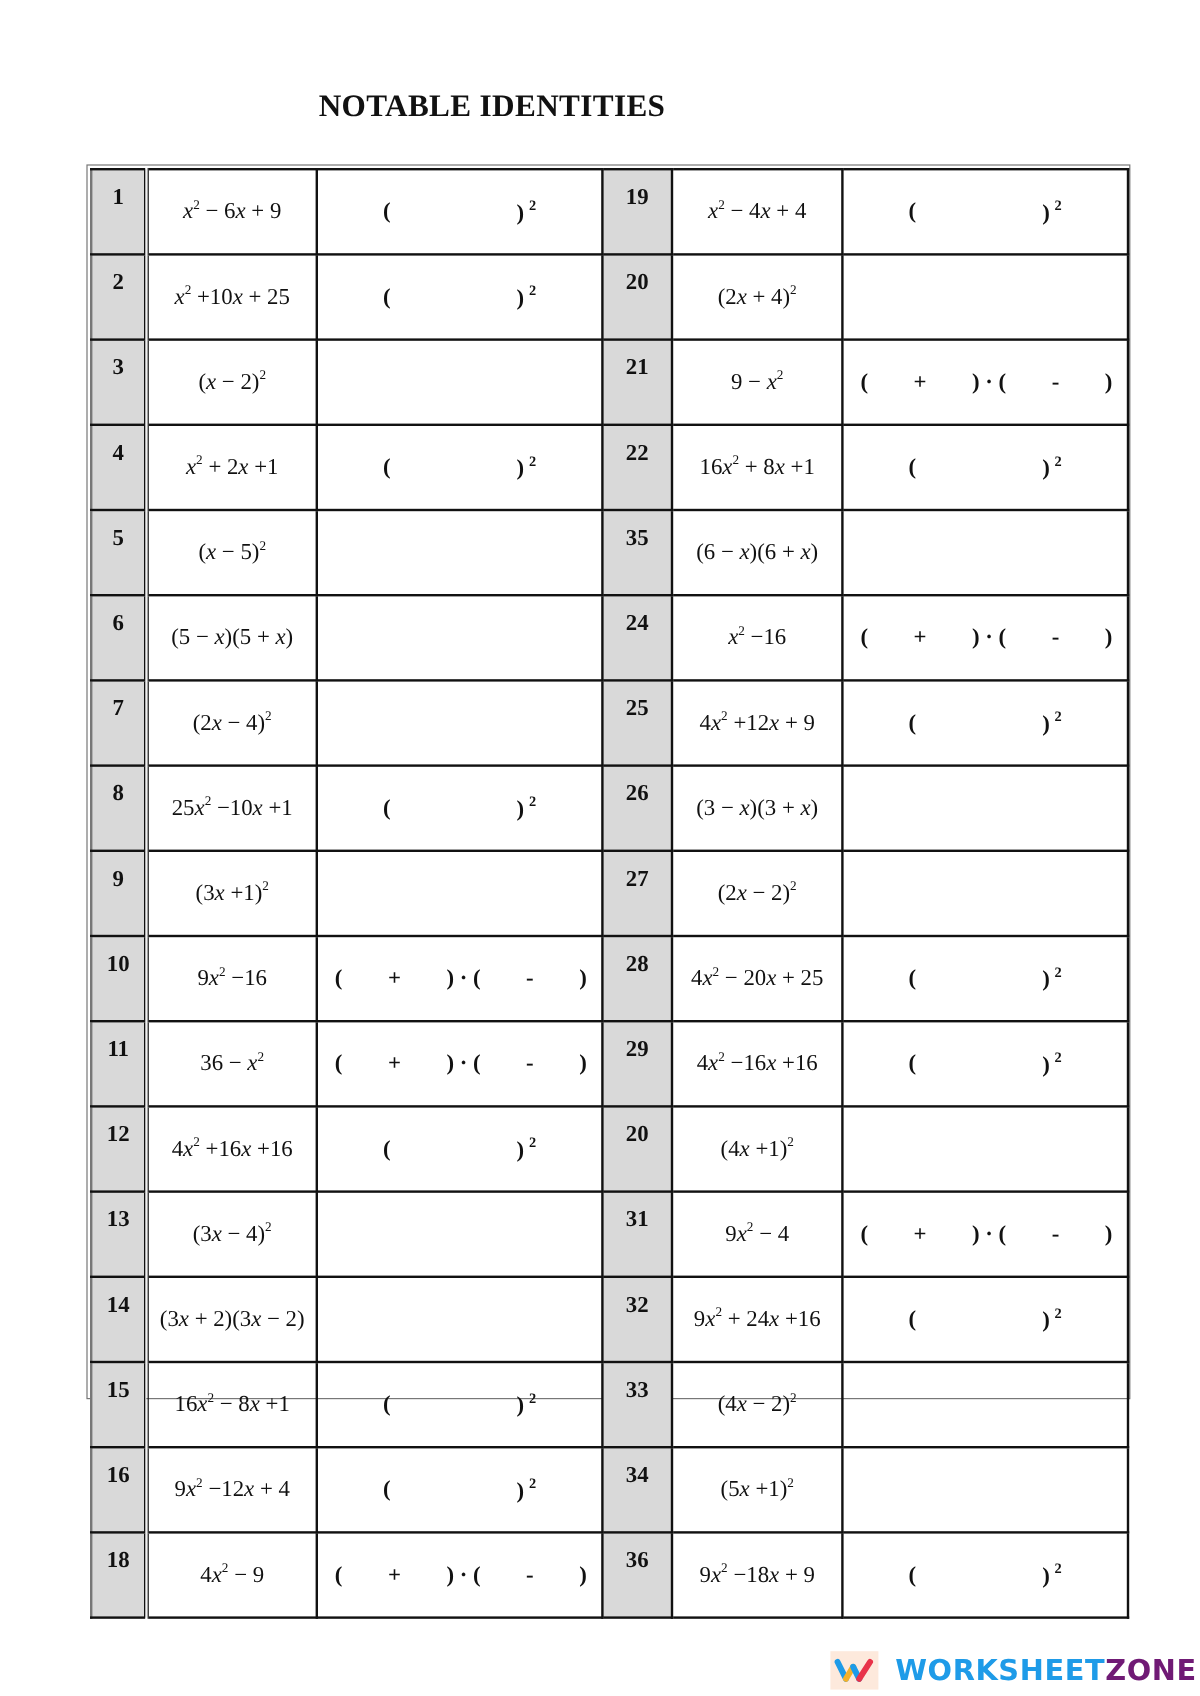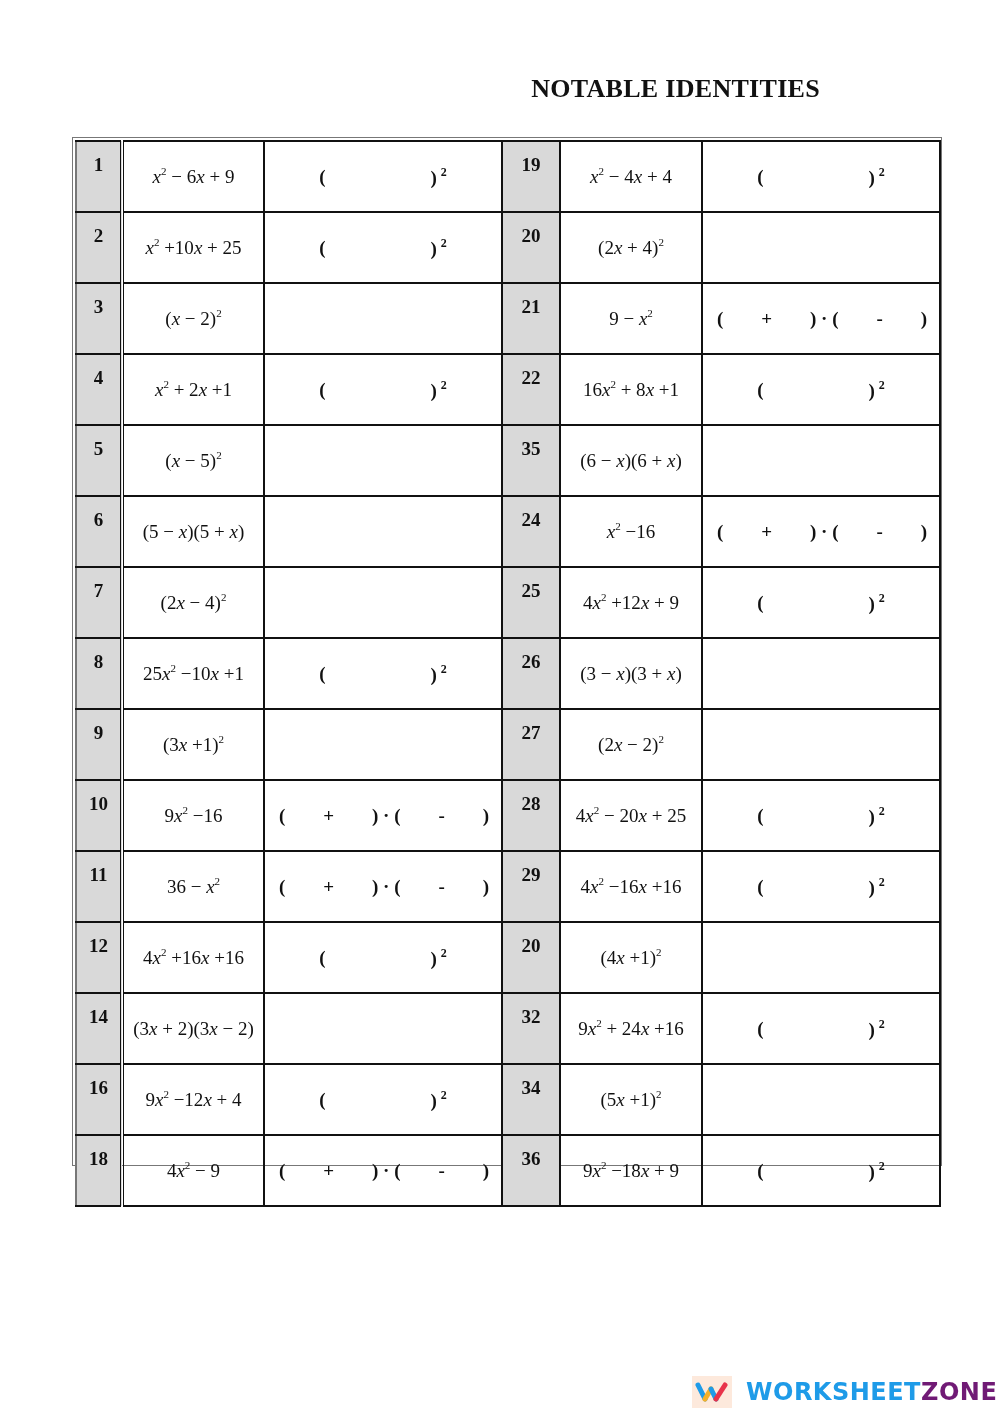--- a/index.html
+++ b/index.html
@@ -1,17 +1,17 @@
 <!DOCTYPE html>
 <html><head>
 <meta charset="utf-8">
 <style>
   html, body { margin: 0; padding: 0; background: #ffffff; }
   body { width: 1000px; height: 1413px; position: relative; overflow: hidden; font-family: "Liberation Serif", serif; color: #111; }
-  .title { position: absolute; top: 74px; left: 0; width: 820px; text-align: right; font-weight: bold; font-size: 26px; letter-spacing: 0.3px; }
+  .title { position: absolute; top: 74px; left: 0; width: 820px; text-align: center; font-weight: bold; font-size: 26px; letter-spacing: 0.3px; }
   .table-wrap { position: absolute; left: 72px; top: 137px; width: 870px; height: 1029px; border: 1px solid #777; box-sizing: border-box; padding: 2px; }
   table { border-collapse: collapse; width: 100%; height: 100%; table-layout: fixed; }
   td { border: 2px solid #111; text-align: center; vertical-align: middle; padding: 0; height: 57px; }
   td.num { background: #d9d9d9; font-weight: bold; font-size: 19px; vertical-align: top; padding-top: 12px; border-left: 2px solid #777; }
   td.num.left { border-right: 4px double #111; }
   td.num.right { border-left: 2px solid #111; }
   td.expr { font-size: 19px; white-space: nowrap; }
   td.expr sup { font-size: 11px; vertical-align: 8px; }
   td.expr i { font-style: italic; }
   td.ans { font-weight: bold; font-size: 19px; position: relative; }
@@ -212,31 +212,60 @@
             <div class="sq">
               <span>(</span>
               <span><span>)</span><sup>2</sup></span>
             </div>
           </td>
           <td class="num right">20</td>
           <td class="expr">(4<i>x</i> +1)<sup>2</sup></td>
           <td class="ans"></td>
         </tr>
         <tr>
+          <td class="num left">13</td>
+          <td class="expr">(3<i>x</i> − 4)<sup>2</sup></td>
+          <td class="ans"></td>
+          <td class="num right">31</td>
+          <td class="expr">9<i>x</i><sup>2</sup> − 4</td>
+          <td class="ans">
+            <div class="df">
+              <span>(</span>
+              <span>+</span>
+              <span>) · (</span>
+              <span>-</span>
+              <span>)</span>
+            </div>
+          </td>
+        </tr>
+        <tr>
           <td class="num left">14</td>
           <td class="expr">(3<i>x</i> + 2)(3<i>x</i> − 2)</td>
           <td class="ans"></td>
           <td class="num right">32</td>
           <td class="expr">9<i>x</i><sup>2</sup> + 24<i>x</i> +16</td>
           <td class="ans">
             <div class="sq">
               <span>(</span>
               <span><span>)</span><sup>2</sup></span>
             </div>
           </td>
+        </tr>
+        <tr>
+          <td class="num left">15</td>
+          <td class="expr">16<i>x</i><sup>2</sup> − 8<i>x</i> +1</td>
+          <td class="ans">
+            <div class="sq">
+              <span>(</span>
+              <span><span>)</span><sup>2</sup></span>
+            </div>
+          </td>
+          <td class="num right">33</td>
+          <td class="expr">(4<i>x</i> − 2)<sup>2</sup></td>
+          <td class="ans"></td>
         </tr>
         <tr>
           <td class="num left">16</td>
           <td class="expr">9<i>x</i><sup>2</sup> −12<i>x</i> + 4</td>
           <td class="ans">
             <div class="sq">
               <span>(</span>
               <span><span>)</span><sup>2</sup></span>
             </div>
           </td>

